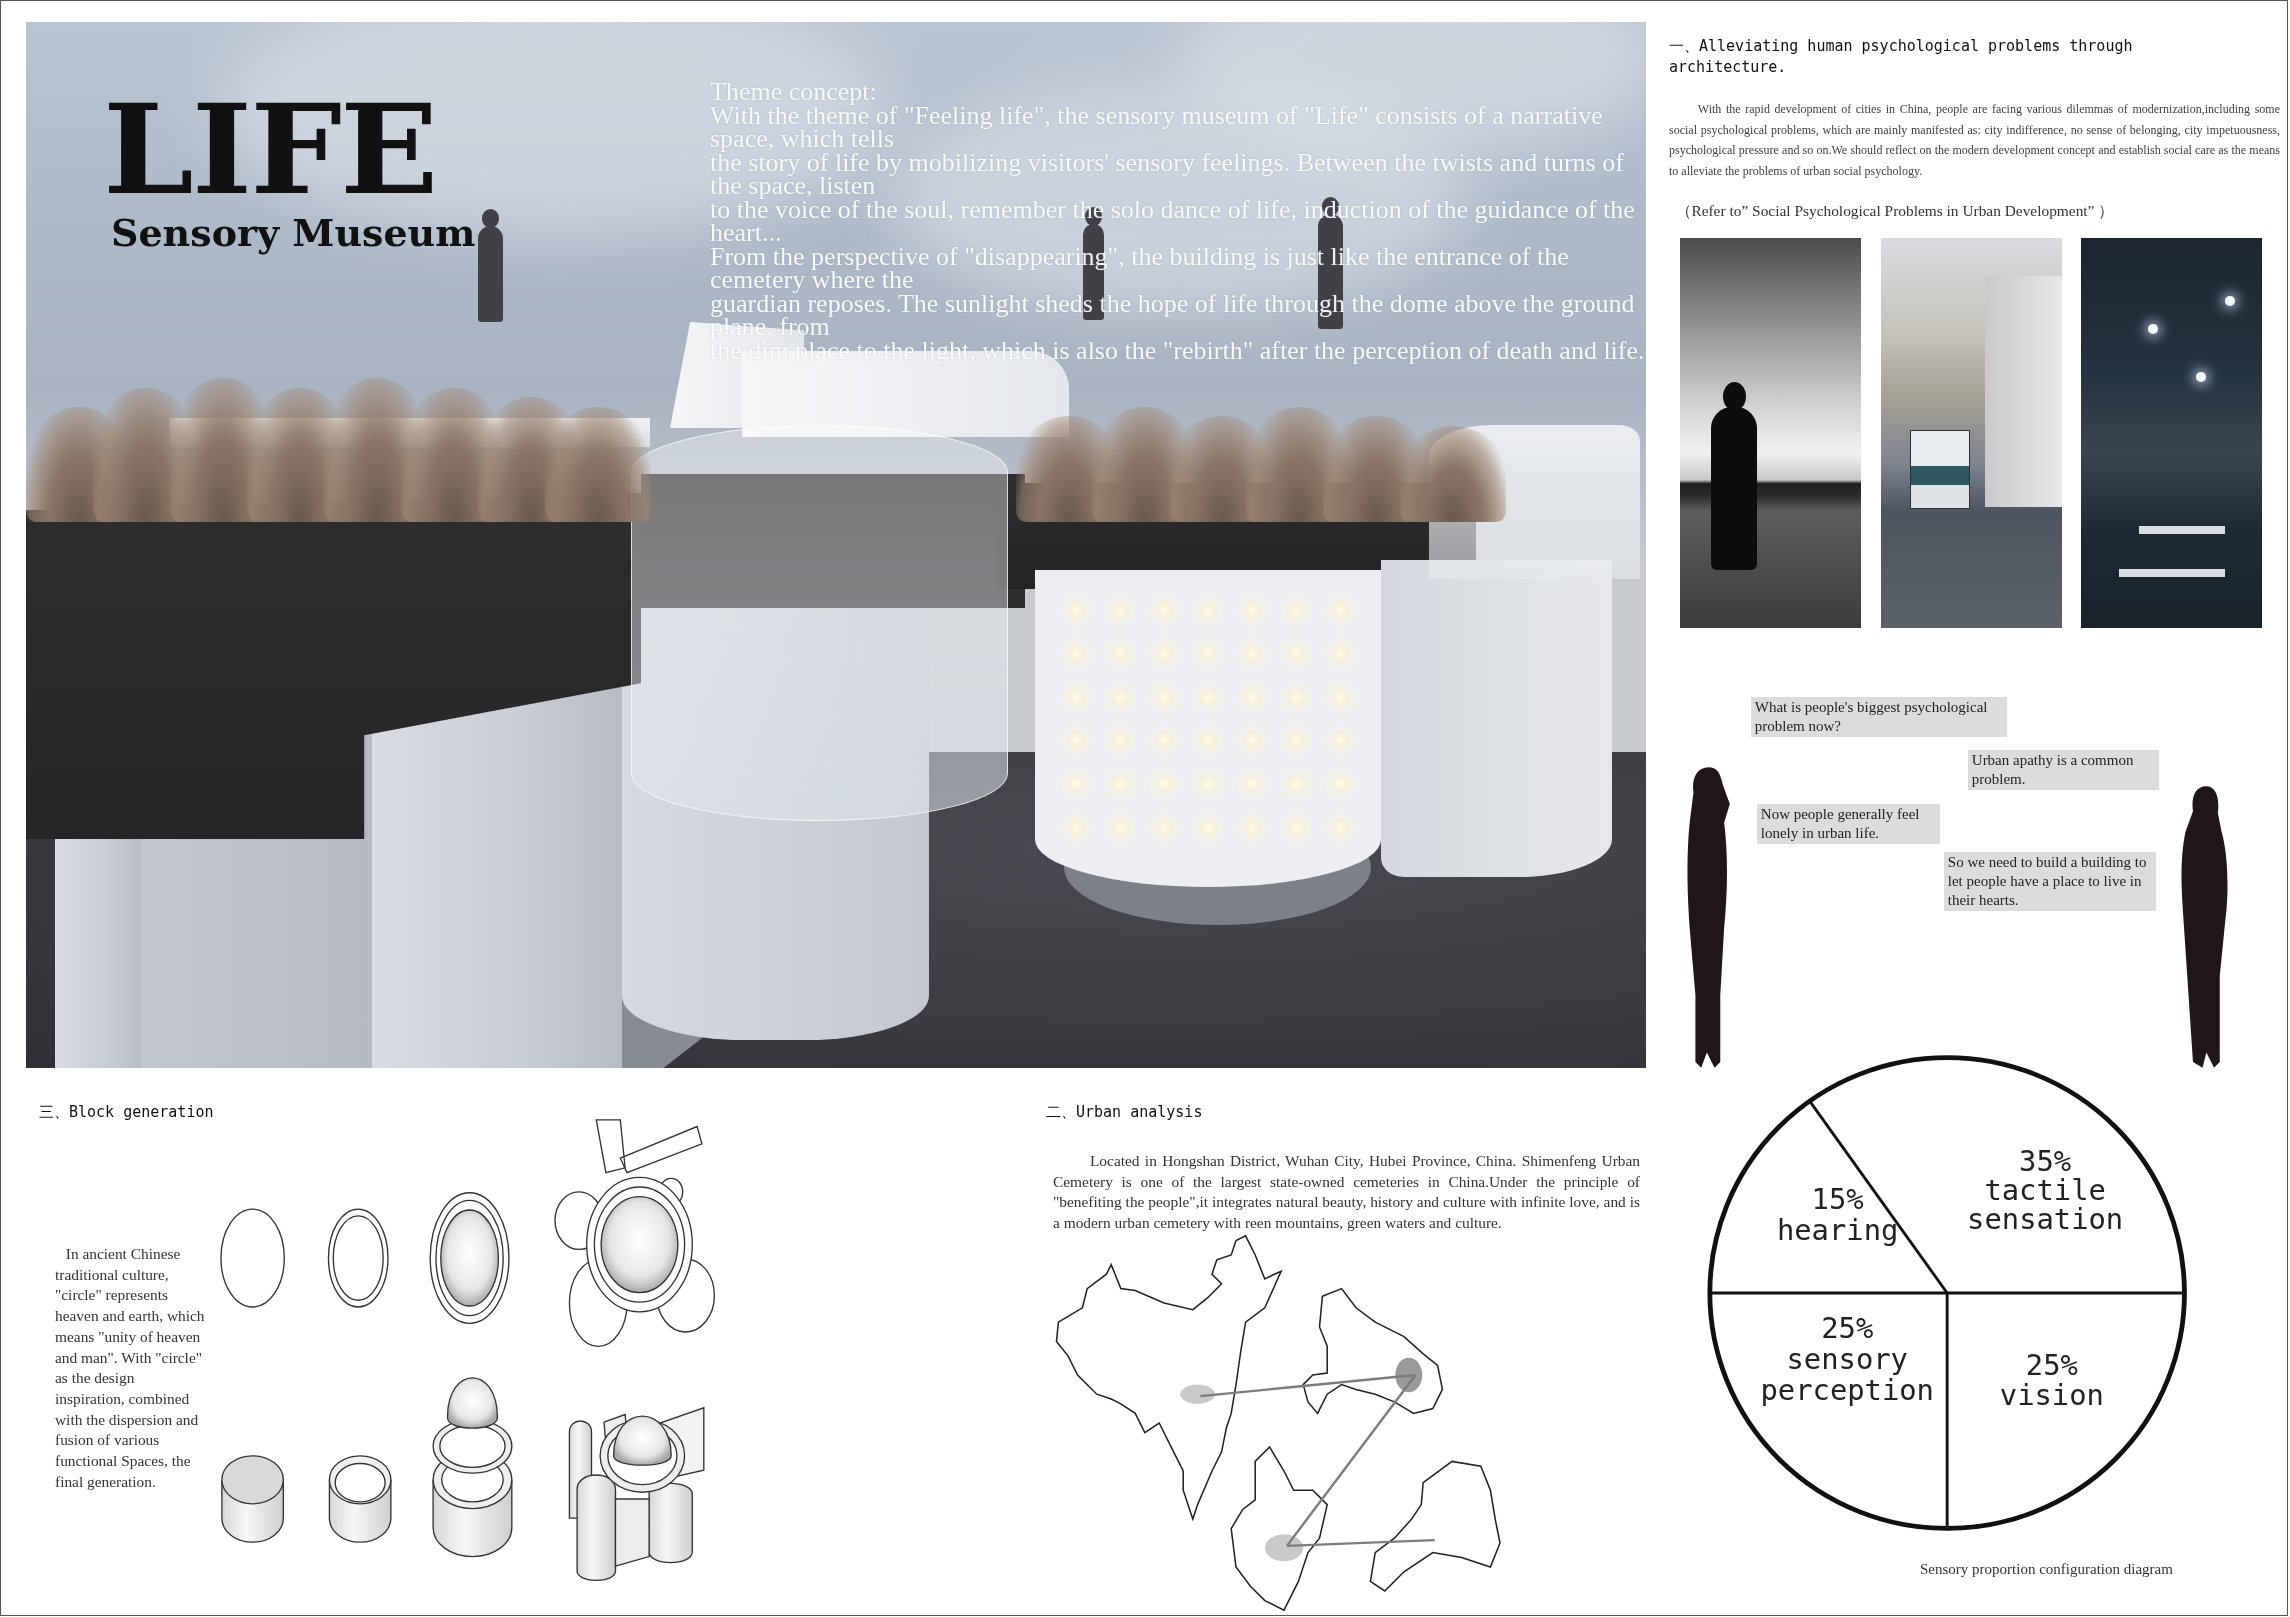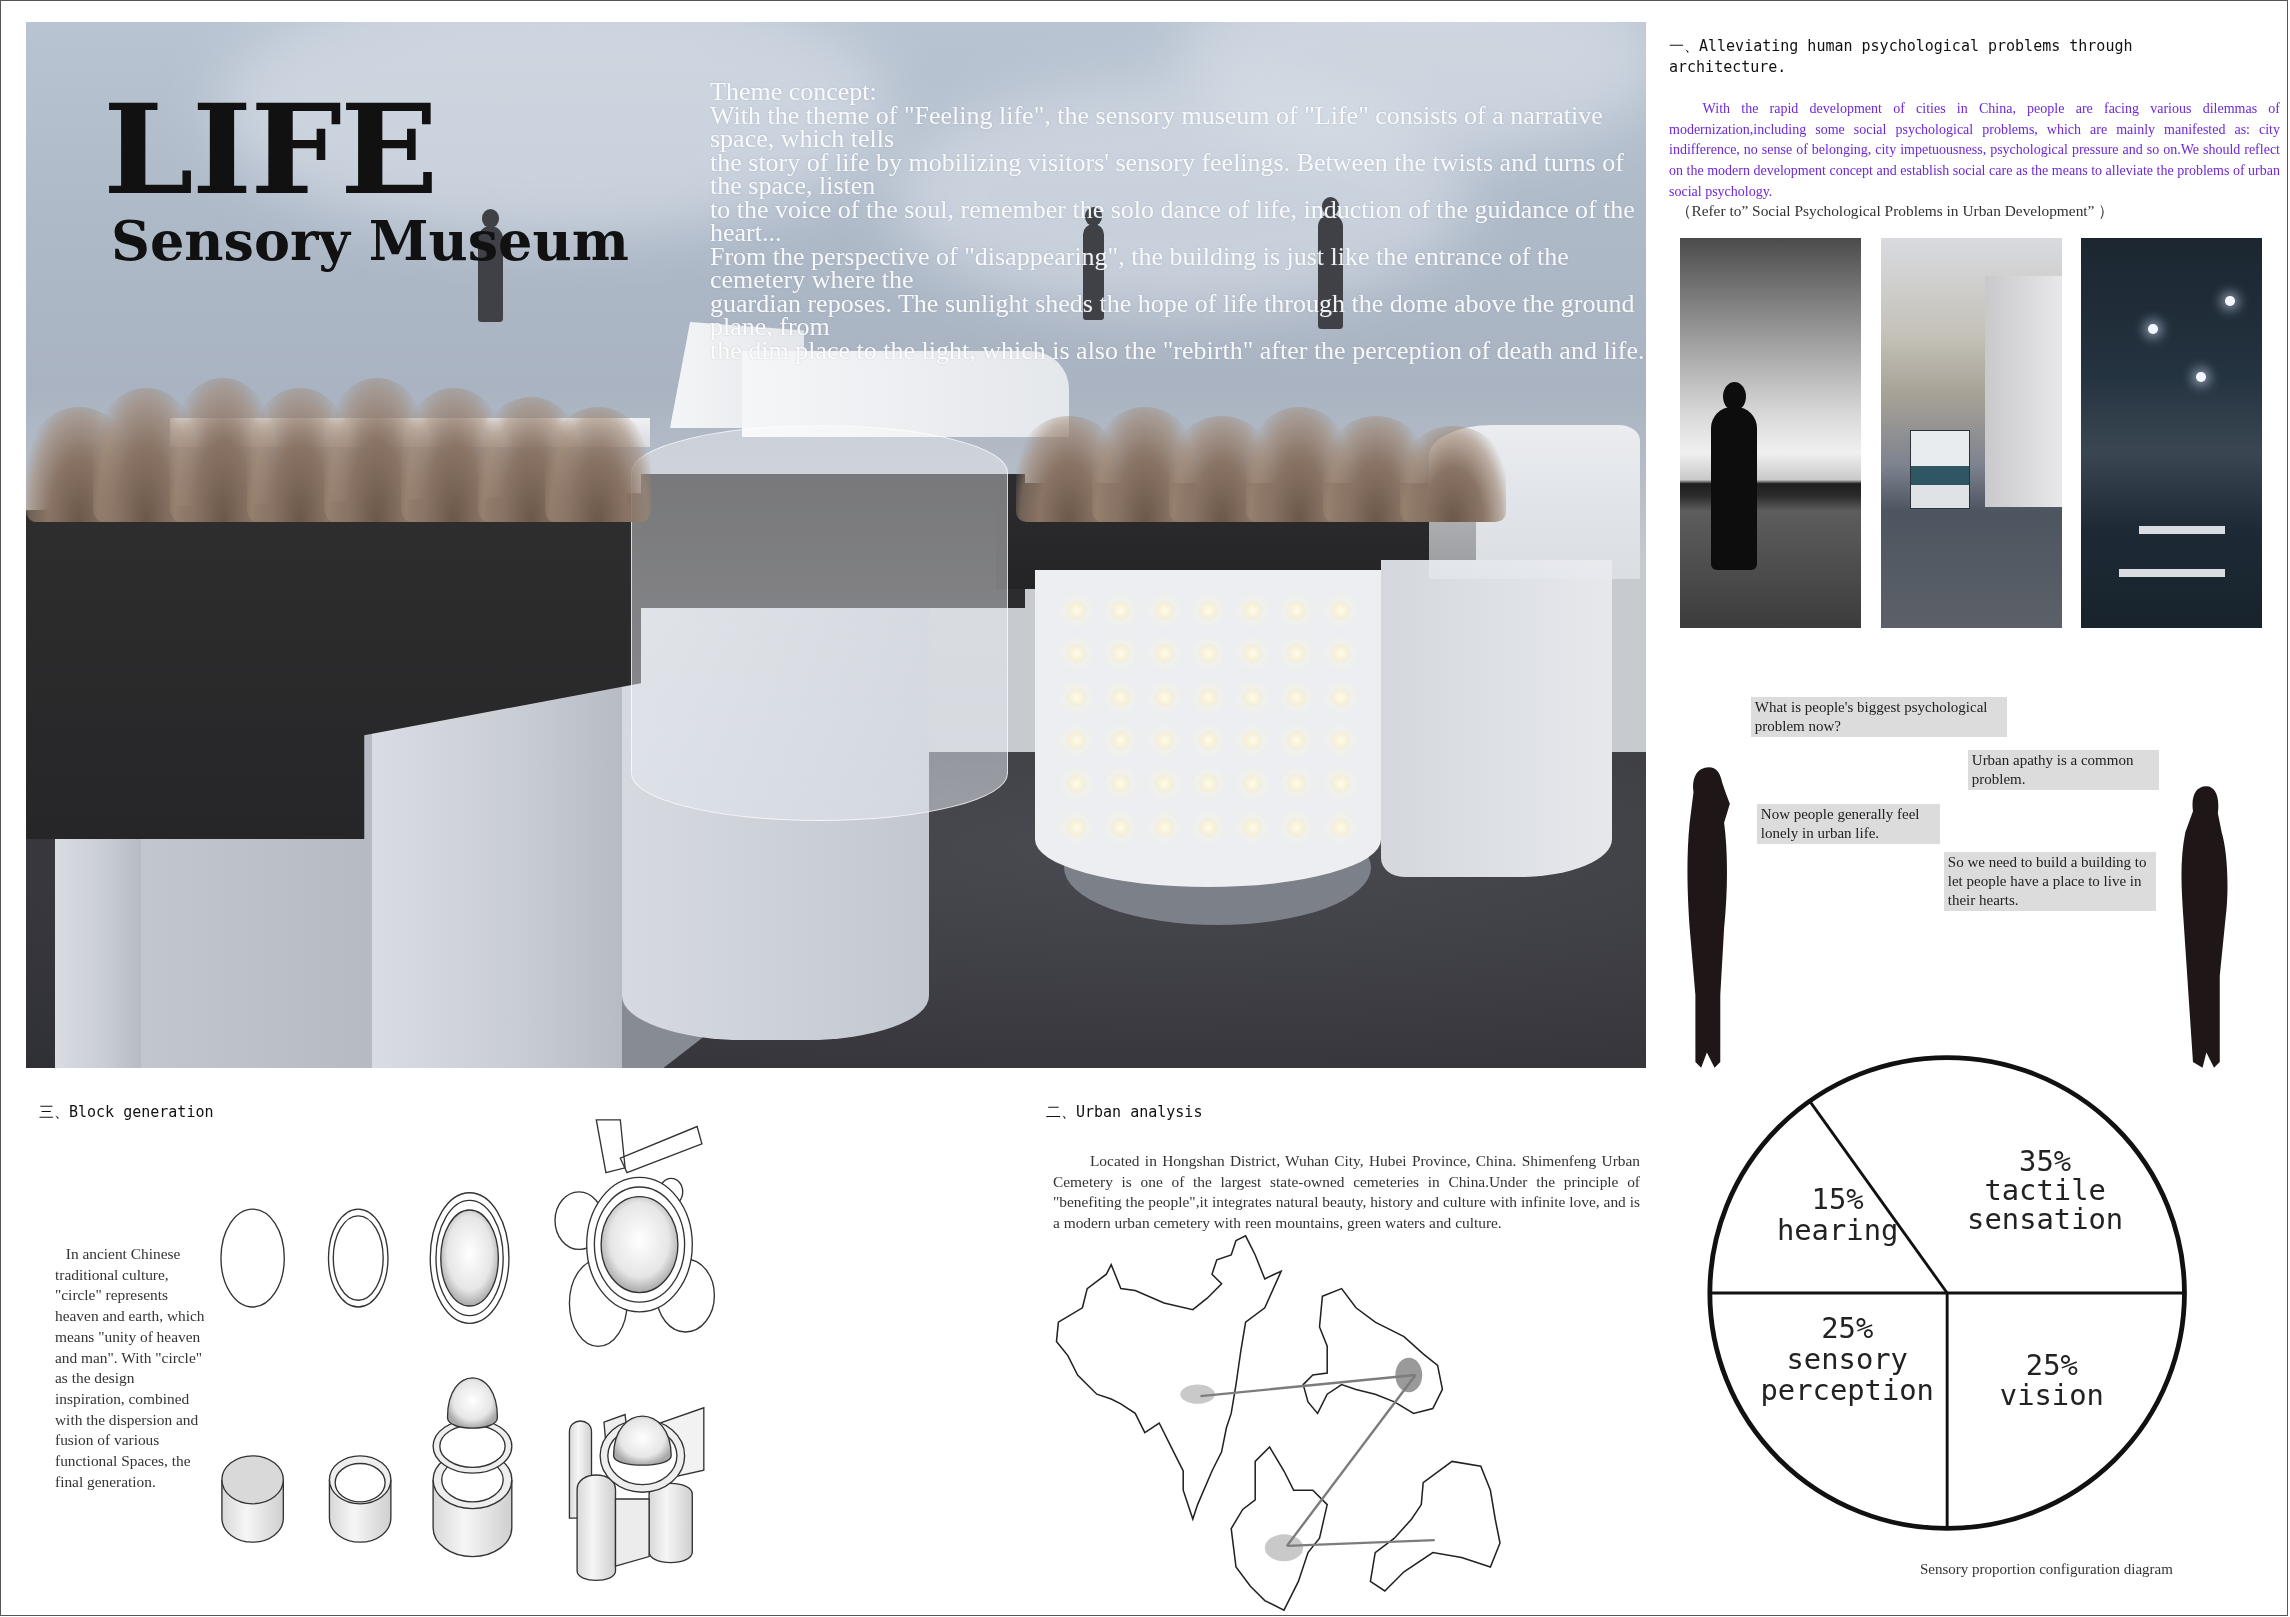--- a/index.html
+++ b/index.html
@@ -5,21 +5,21 @@
   html, body { margin: 0; padding: 0; background: #ffffff; }
   body { width: 2290px; height: 1618px; position: relative; overflow: hidden; font-family: "Liberation Serif", serif; color: #222; }
   .board { position: absolute; left: 0; top: 0; width: 2286px; height: 1614px; border: 1.9px solid #555; background: #fff; }
   .abs { position: absolute; }
 
   
   .hero { left: 25px; top: 21px; width: 1620px; height: 1046px; overflow: hidden;
           background: linear-gradient(180deg, #b9c4d2 0%, #aeb9c8 20%, #a9b3c1 35%, #b8bfc9 45%, #c7cbd0 52%); }
   .sky-cloud { position: absolute; border-radius: 50%; filter: blur(29px); opacity: .55; background: #dfe5ec; }
   .title-life { left: 77px; top: 67px; font-family: "DejaVu Serif", serif; font-weight: bold; font-size: 123px; letter-spacing: -1.9px; color: #111; line-height: 1; transform: scaleX(1.05); transform-origin: left; }
-  .title-sub { left: 85px; top: 192px; font-family: "DejaVu Serif", serif; font-weight: bold; font-size: 54px; color: #111; line-height: 1; }
+  .title-sub { left: 85px; top: 192px; font-family: "DejaVu Serif", serif; font-weight: bold; font-size: 38px; color: #111; line-height: 1; }
   .theme { left: 684px; top: 58px; width: 941px; color: rgba(255,255,255,.92); font-family: "Liberation Serif", serif; font-size: 26px; line-height: 23.5px; text-shadow: 0 0 1.9px rgba(120,135,155,.35); }
   .theme p { margin: 0; }
 
   
   .ground { left: 0; top: 730px; width: 1620px; height: 316px; background: radial-gradient(ellipse at 70% 30%, #4a4b52 0%, #3a3a40 60%, #2f3036 100%); }
   .plant-band { left: 0; top: 375px; width: 1620px; height: 125px; }
   .soil-left { left: 0; top: 471px; width: 615px; height: 346px; background: linear-gradient(180deg,#2f2e2f,#262527); clip-path: polygon(0 5%, 100% 0, 100% 55%, 55% 70%, 55% 100%, 0 100%); }
   .soil-mid { left: 615px; top: 452px; width: 384px; height: 134px; background: #2c2b2d; }
   .soil-right { left: 970px; top: 461px; width: 480px; height: 106px; background: linear-gradient(180deg,#2d2c2e,#242325); }
   .wall { background: linear-gradient(90deg, #d9dde3, #c8ccd3 60%, #b7bcc4); }
@@ -40,21 +40,21 @@
   .path { left: 538px; top: 836px; width: 327px; height: 211px; background: #878b94; clip-path: polygon(35% 0, 100% 0, 80% 40%, 30% 100%, 0 100%, 10% 40%); }
   .stairs { left: 115px; top: 788px; width: 231px; height: 279px; background: repeating-linear-gradient(160deg, #7e838c 0 11.5px, #6d727b 11.5px 23px); clip-path: polygon(60% 0, 100% 0, 100% 100%, 0 100%); }
   .grass { position: absolute; bottom: 0; width: 106px; height: 106px; border-radius: 50% 50% 10% 10%;
            background: radial-gradient(ellipse at 50% 100%, #6b5849 0%, #8a7465 40%, rgba(160,135,115,.6) 65%, rgba(160,135,115,0) 80%); }
   .person { position: absolute; background: #3f4147; border-radius: 13.4px 13.4px 3.8px 3.8px; }
   .person::before { content: ""; position: absolute; left: 50%; top: -17.3px; width: 17.3px; height: 19px; margin-left: -8.6px; border-radius: 50%; background: #3f4147; }
 
   
   .mono-head { font-family: "DejaVu Sans Mono", monospace; font-size: 15px; color: #111; line-height: 21px; }
   .s1-head { left: 1668px; top: 35px; width: 576px; }
-  .s1-body { left: 1668px; top: 98px; width: 611px; font-size: 14px; line-height: 20.7px; color: #6d28d9; text-align: justify; }
+  .s1-body { left: 1668px; top: 98px; width: 611px; font-size: 12px; line-height: 20.7px; color: #404040; text-align: justify; }
   .s1-body p { margin: 0; text-indent: 2.4em; }
   .s1-ref { left: 1675px; top: 200px; font-size: 15.4px; color: #333; }
   .photo { top: 237px; width: 181px; height: 390px; overflow: hidden; }
   .photo-1 { left: 1679px; background: linear-gradient(180deg, #4b4b4b 0%, #9a9a9a 25%, #d8d8d8 45%, #f0f0f0 55%, #c9c9c9 62%, #1f1f1f 63%, #2a2a2a 66%, #5d5d5d 70%, #3c3c3c 100%); }
   .photo-1 .sil { position: absolute; left: 31px; top: 169px; width: 46px; height: 163px; background: #0d0d0d; border-radius: 21px 21px 5.8px 5.8px; }
   .photo-1 .sil::before { content:""; position:absolute; left: 11.5px; top: -25px; width: 23px; height: 29px; border-radius: 50%; background:#0d0d0d; }
   .photo-2 { left: 1880px; background: linear-gradient(180deg, #d9dbe0 0%, #c4c1b8 25%, #a7a296 40%, #7e8390 58%, #4d5560 70%, #5c6168 100%); }
   .photo-2 .tram { position: absolute; left: 29px; top: 192px; width: 58px; height: 77px; background: linear-gradient(180deg,#e9ecef 0 45%, #2e5663 45% 70%, #dfe3e6 70%); border: 1.9px solid #2b3338; }
   .photo-2 .bld { position: absolute; right: 0; top: 38px; width: 77px; height: 231px; background: linear-gradient(90deg,#c9c9cc,#e8e8ea); }
   .photo-3 { left: 2080px; background: linear-gradient(180deg, #1b2630 0%, #243340 35%, #3a4752 55%, #1d2a35 75%, #18232c 100%); }

